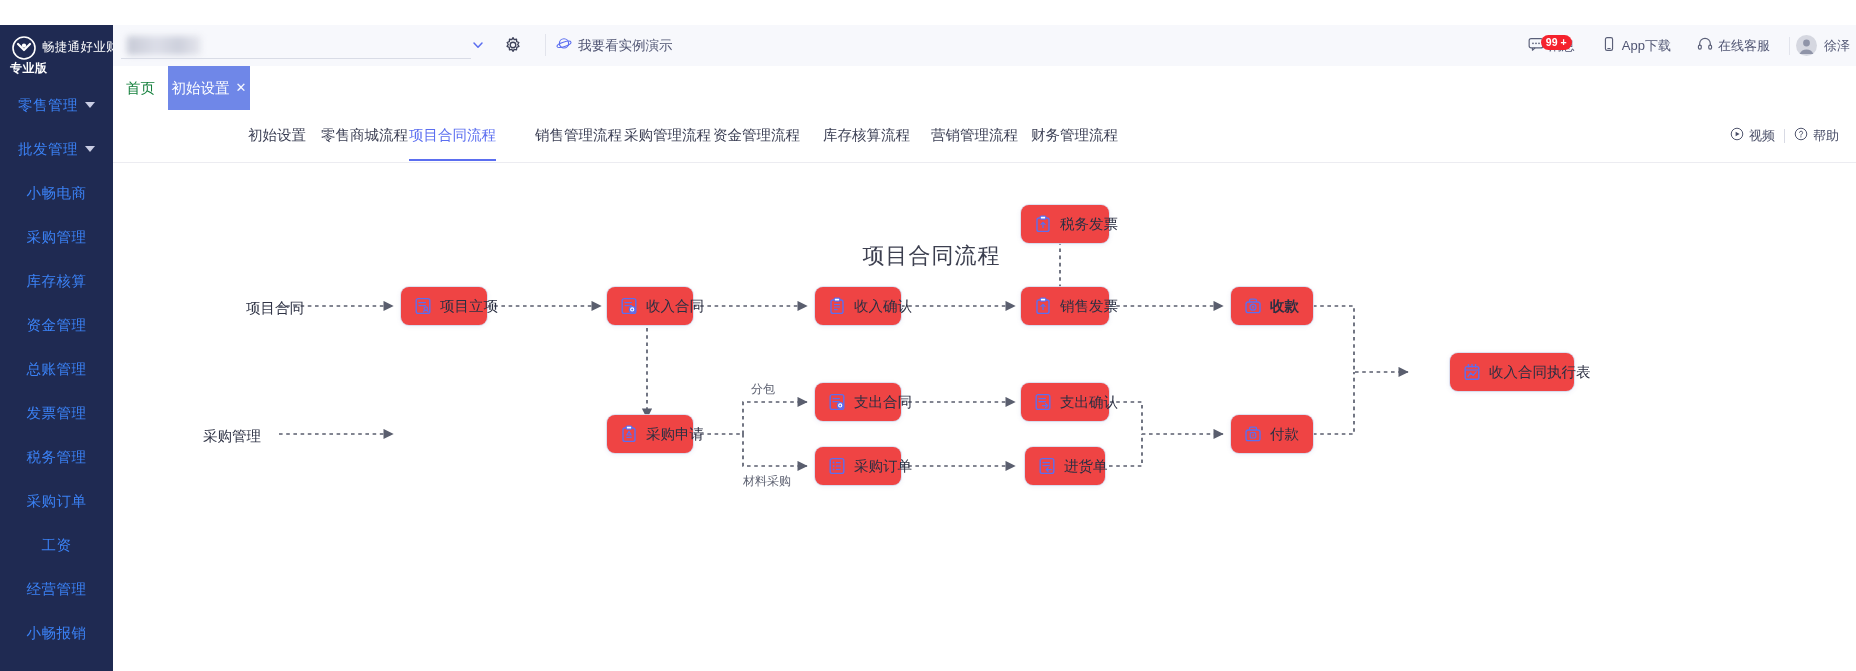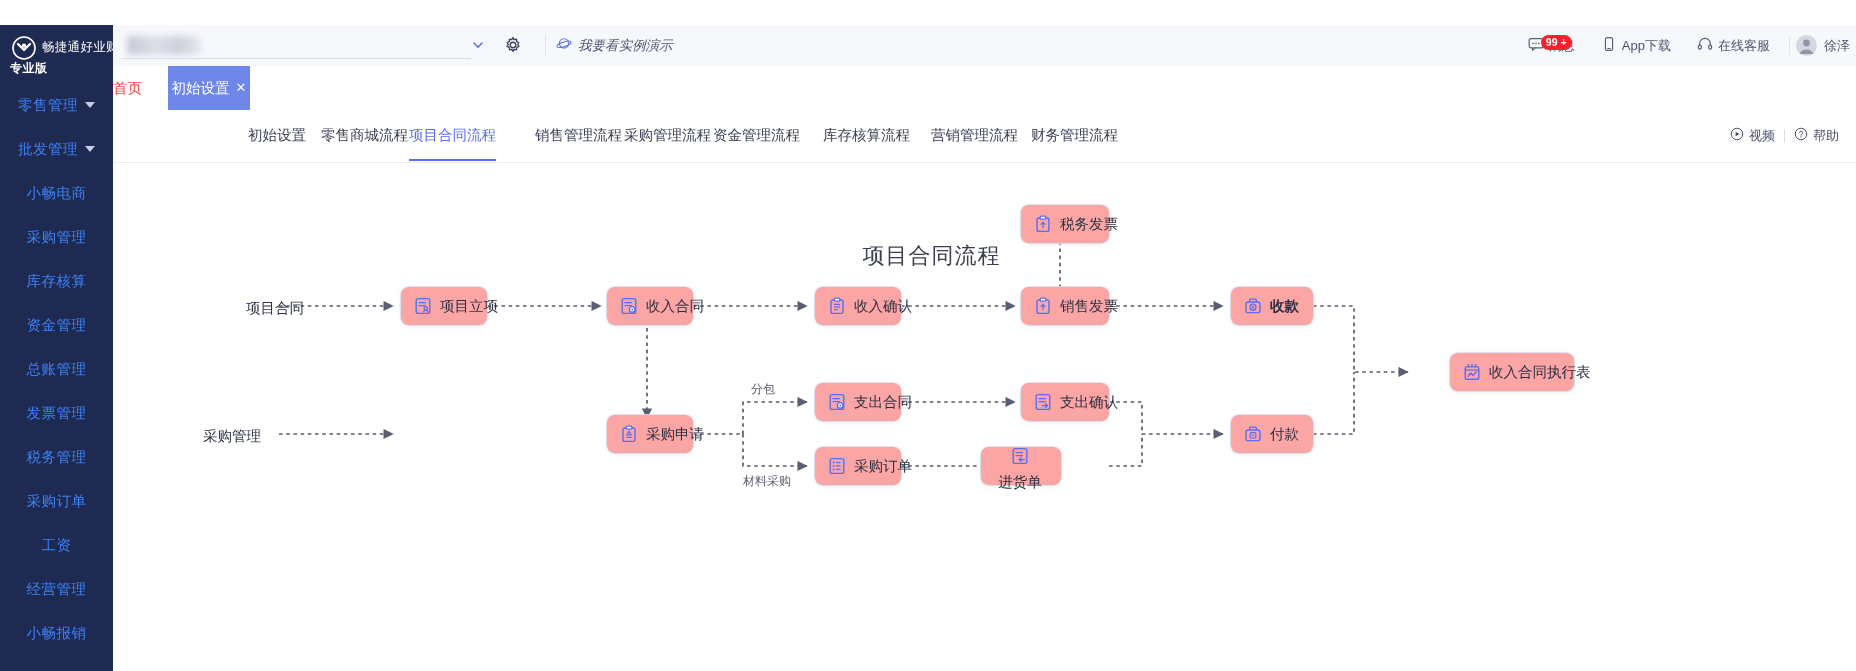--- a/index.html
+++ b/index.html
@@ -63,21 +63,21 @@
   .hdr-underline{
     position:absolute;left:8px;top:33px;width:350px;height:1px;background:#d9dce6;
   }
   .chev-down{
     position:absolute;left:358px;top:13px;width:14px;height:14px;
   }
   .gear{position:absolute;left:391px;top:11px;width:18px;height:18px;}
   .hdr-divider{position:absolute;left:432px;top:9px;width:1px;height:22px;background:#e2e4ec;}
   .demo-link{
     position:absolute;left:443px;top:11px;display:flex;align-items:center;gap:6px;
-    color:#4f5472;font-size:13.5px;cursor:pointer;font-style:italic;
+    color:#4f5472;font-size:13.5px;cursor:pointer;
   }
   .hdr-right{
     position:absolute;right:6px;top:0;height:41px;display:flex;align-items:center;gap:0;
   }
   .hdr-btn{
     display:flex;align-items:center;gap:5px;
     color:#4f5472;font-size:13px;cursor:pointer;padding:0 13px;position:relative;
   }
   .badge{
     position:absolute;left:26px;top:-1px;
@@ -93,21 +93,21 @@
 
   
   .pagetabs{
     position:absolute;left:113px;top:66px;width:1743px;height:44px;
     background:#ffffff;border-bottom:1px solid #e8eaf0;
   }
   .ptab{
     position:absolute;top:0;height:44px;line-height:44px;
     font-size:14.5px;cursor:pointer;display:flex;align-items:center;
   }
-  .ptab.home{left:0;width:55px;justify-content:flex-start;color:#ef4444;}
+  .ptab.home{left:0;width:55px;justify-content:center;color:#15803d;}
   .ptab.active{
     left:55px;width:82px;background:#6f87e8;color:#ffffff;justify-content:center;gap:6px;
   }
   .ptab .xclose{font-size:13px;opacity:.95;}
 
   
   .content{
     position:absolute;left:113px;top:110px;width:1743px;height:561px;background:#ffffff;
   }
   .subtabs{
@@ -137,21 +137,21 @@
   .diag-title-shift{margin-left:-106px;}
 
   svg.wires{position:absolute;left:0;top:0;width:1743px;height:509px;pointer-events:none;}
 
   .rowlabel{
     position:absolute;font-size:14.5px;color:#2f3345;white-space:nowrap;
   }
 
   .node{
     position:absolute;height:38px;
-    background:#fca5a5;border-radius:8px;
+    background:#ef4444;border-radius:8px;
     box-shadow:0 1px 5px rgba(90,100,180,.13),0 0 0 1px rgba(225,228,242,.9);
     display:flex;align-items:center;gap:8px;
     padding:0 15px 0 13px;
     cursor:pointer;box-sizing:border-box;
   }
   .node .nlabel{font-size:14.5px;color:#2b2f42;white-space:nowrap;}
   .node .nicon{width:18px;height:18px;flex:0 0 18px;}
   .node .nicon svg{display:block;}
 
   .edgelabel{
@@ -511,21 +511,21 @@
                 <line x1="8" y1="5.6" x2="12.6" y2="5.6" stroke="#5b6ef0" stroke-width="1.25"></line>
                 <line x1="8" y1="9" x2="12.6" y2="9" stroke="#5b6ef0" stroke-width="1.25"></line>
                 <line x1="8" y1="12.4" x2="12.6" y2="12.4" stroke="#5b6ef0" stroke-width="1.25"></line>
                 <circle cx="5.6" cy="5.6" r="1" fill="#5b6ef0"></circle>
                 <circle cx="5.6" cy="9" r="1" fill="#5b6ef0"></circle>
                 <circle cx="5.6" cy="12.4" r="1" fill="#5b6ef0"></circle>
               </svg>
             </span>
             <span class="nlabel">采购订单</span>
           </div>
-          <div class="node" style="left: 868px; top: 284px; width: 80px; flex-direction: column;">
+          <div class="node" style="left: 912px; top: 284px; width: 80px;">
             <span class="nicon">
               <svg viewBox="0 0 18 18" width="18" height="18">
                 <rect x="2.2" y="1.6" width="13.6" height="14.8" rx="2" fill="none" stroke="#5b6ef0" stroke-width="1.4"></rect>
                 <line x1="5" y1="5.6" x2="11.4" y2="5.6" stroke="#5b6ef0" stroke-width="1.3" stroke-linecap="round"></line>
                 <line x1="5" y1="8.6" x2="11.4" y2="8.6" stroke="#5b6ef0" stroke-width="1.3" stroke-linecap="round"></line>
                 <path d="M13.4 12.6 H8.4 M10.2 10.8 L8.2 12.6 L10.2 14.4" fill="none" stroke="#5b6ef0" stroke-width="1.3" stroke-linecap="round" stroke-linejoin="round"></path>
               </svg>
             </span>
             <span class="nlabel">进货单</span>
           </div>

